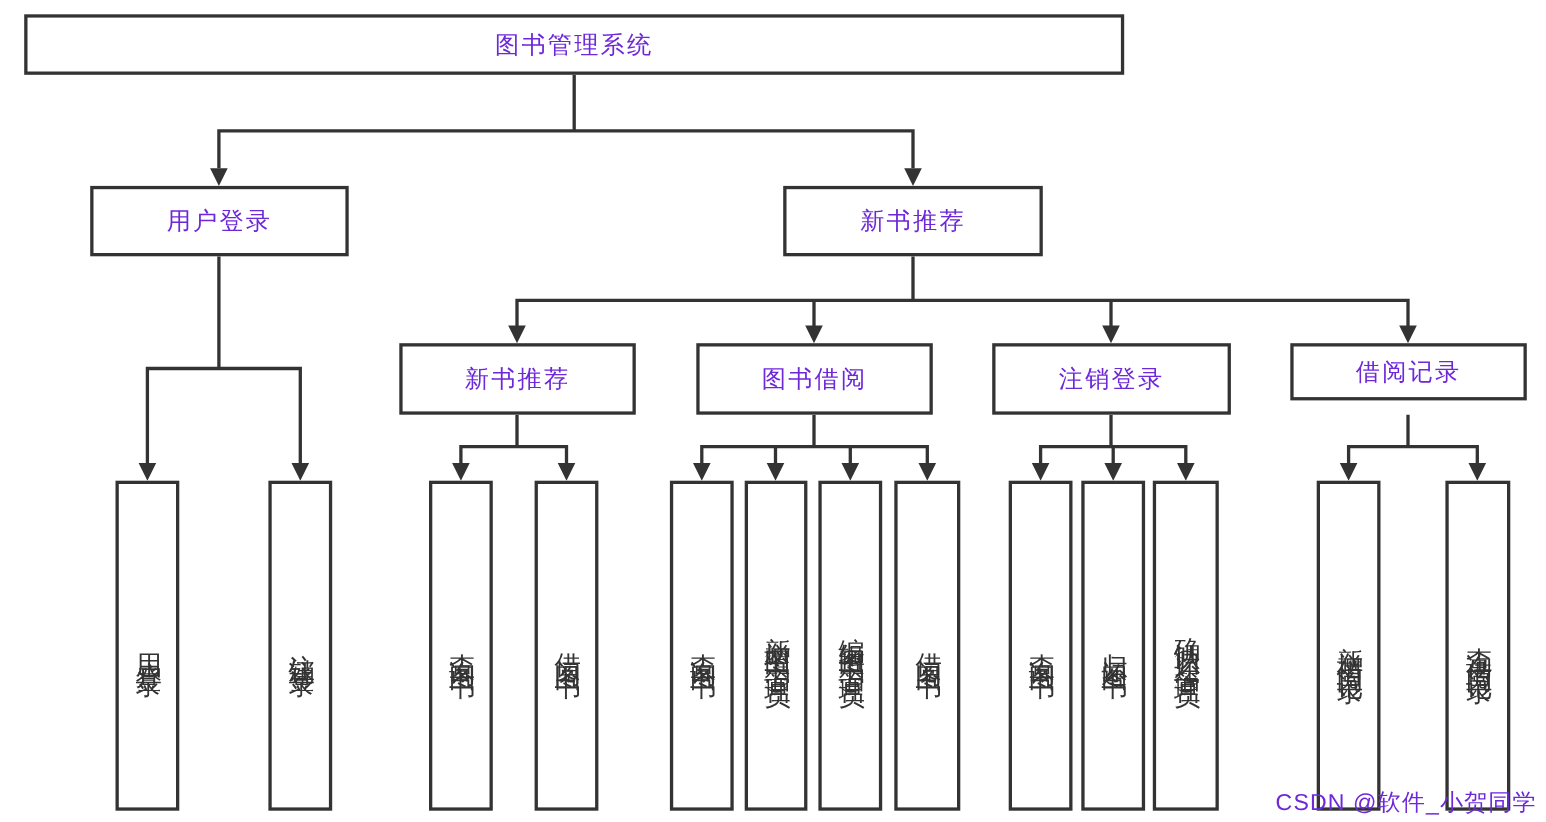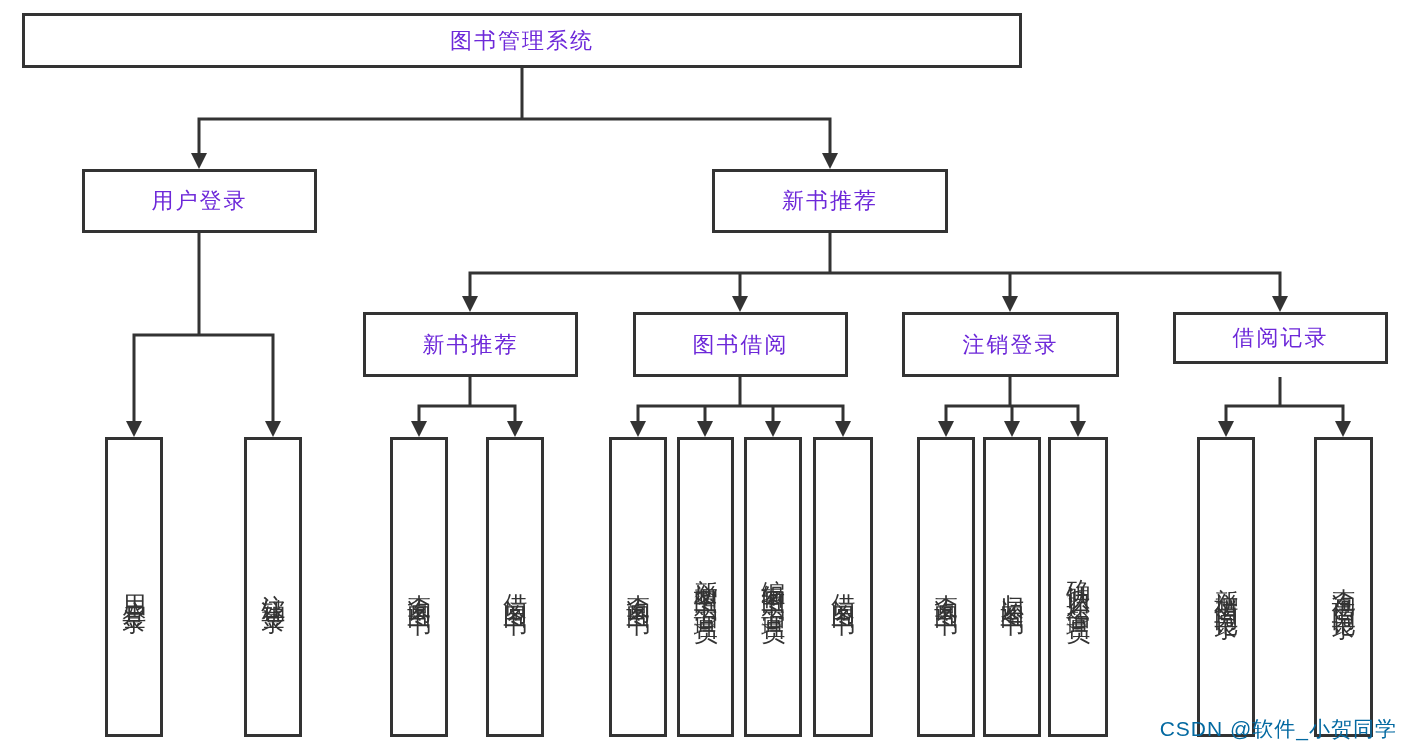--- a/index.html
+++ b/index.html
@@ -36,21 +36,21 @@
     line-height:1.1;
     color:#333333;
     white-space:nowrap;
   }
   .leaf{top:437px;height:300px;}
   #watermark{
     position:absolute;
     right:8px;
     bottom:4px;
     font-size:21px;
-    color:#0369a1;
+    color:#6d28d9;
     letter-spacing:1px;
     z-index:5;
     white-space:nowrap;
   }
 </style>
 </head>
 <body>
 
 <div id="canvas">
 

